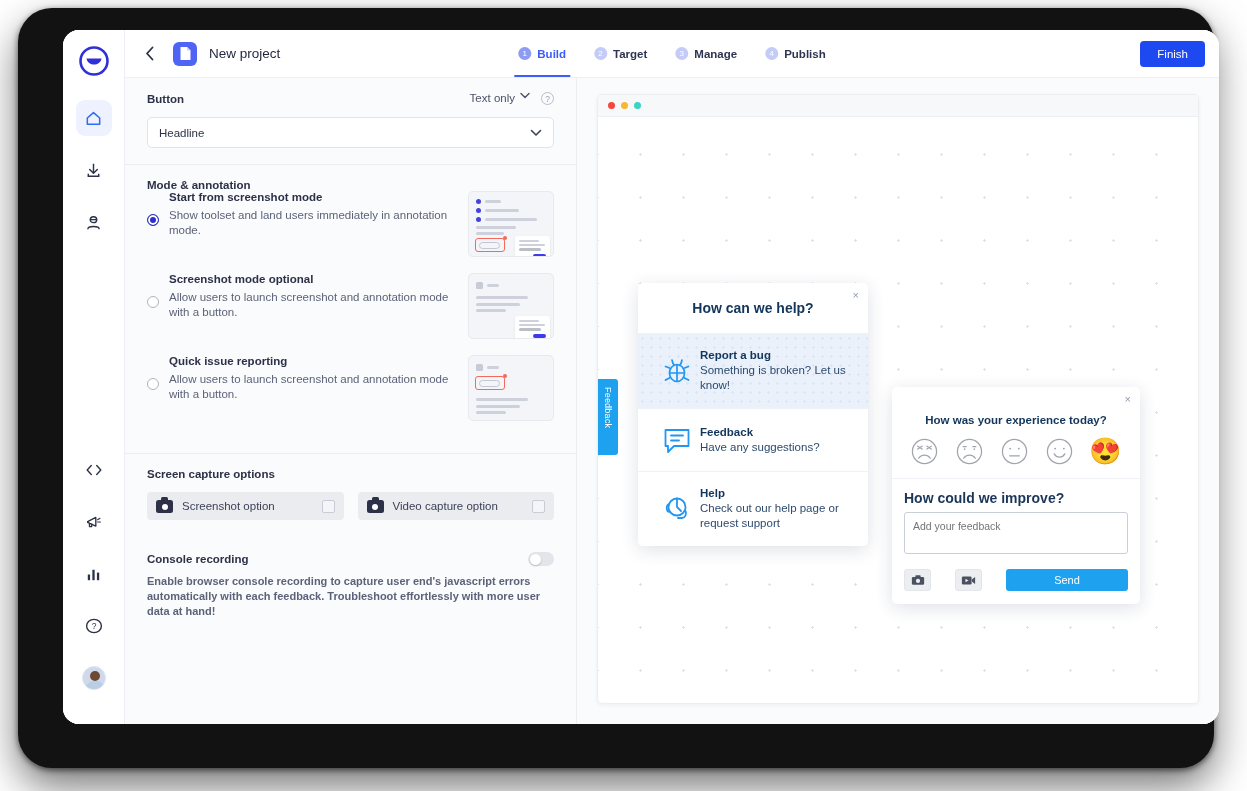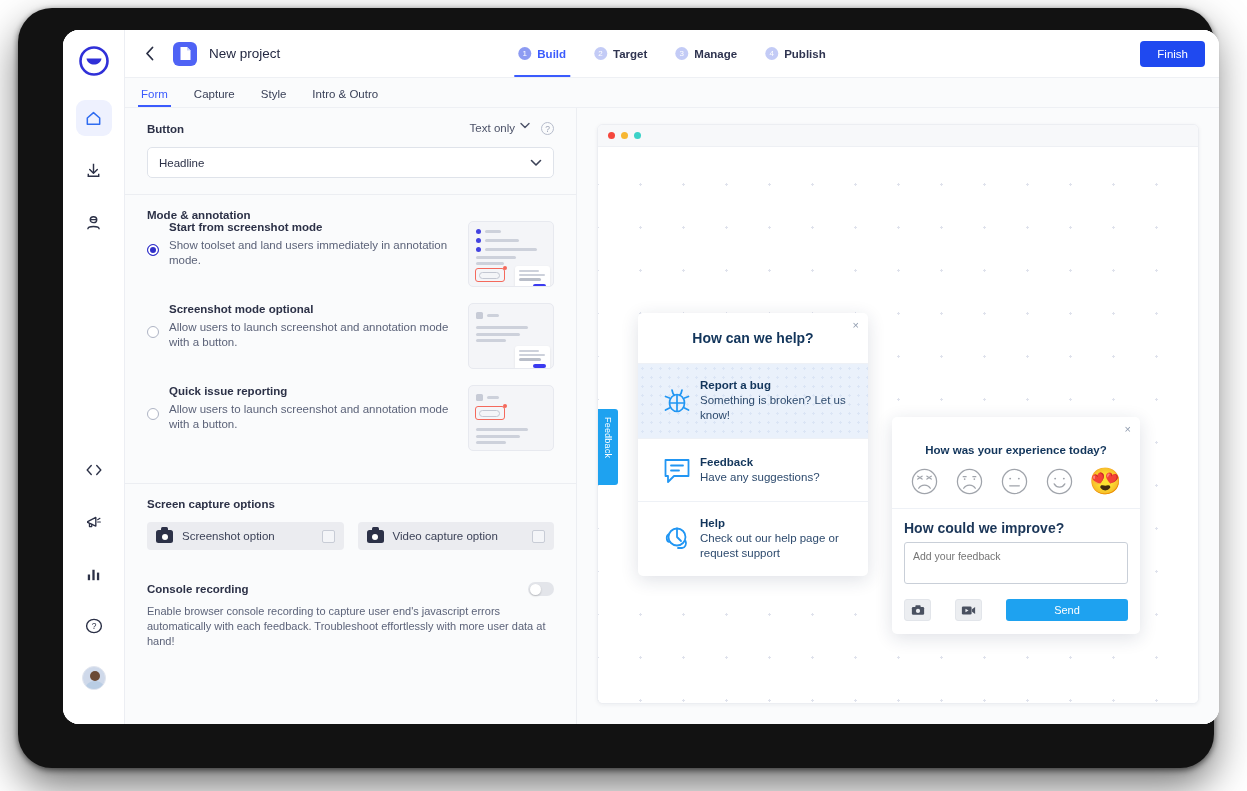--- a/index.html
+++ b/index.html
@@ -207,21 +207,21 @@
   }
 
   .toggle {
     width: 26px; height: 14px; border-radius: 8px; background: #e3e5ea;
     position: relative; cursor: pointer; flex: 0 0 26px;
   }
   .toggle .knob {
     position: absolute; left: 1.5px; top: 1.5px; width: 11px; height: 11px;
     border-radius: 50%; background: #ffffff; box-shadow: 0 1px 2px rgba(0,0,0,0.2);
   }
-  .console-desc { font-size: 11px; color: #5c6379; line-height: 15px; margin-top: 8px; }
+  .console-desc { font-size: 11px; color: #5c6379; line-height: 15px; margin-top: 8px; font-weight: bold; }
 
   
   #preview-panel {
     flex: 1 1 auto; background: #fafbfc; position: relative;
     padding: 16px 20px 20px 20px; min-width: 0;
   }
   #browser-mock {
     width: 100%; height: 100%;
     background: #ffffff; border-radius: 6px;
     border: 1px solid #eceef2;
@@ -427,26 +427,20 @@
             </div>
             <div class="step">
               <span class="step-num">4</span>
               <span class="step-label">Publish</span>
             </div>
           </div>
 
           <button id="finish-btn">Finish</button>
         </div>
 
-        <div id="subtabs">
-          <div class="subtab active">Form</div>
-          <div class="subtab">Capture</div>
-          <div class="subtab">Style</div>
-          <div class="subtab">Intro &amp; Outro</div>
-        </div>
 
         <div id="body-split">
 
           <div id="form-panel">
 
             <div class="panel-section sec-divider">
               <div class="row-between">
                 <div class="field-label">Button</div>
                 <div class="select-mini">
                   <span class="mini-text">Text only</span>

